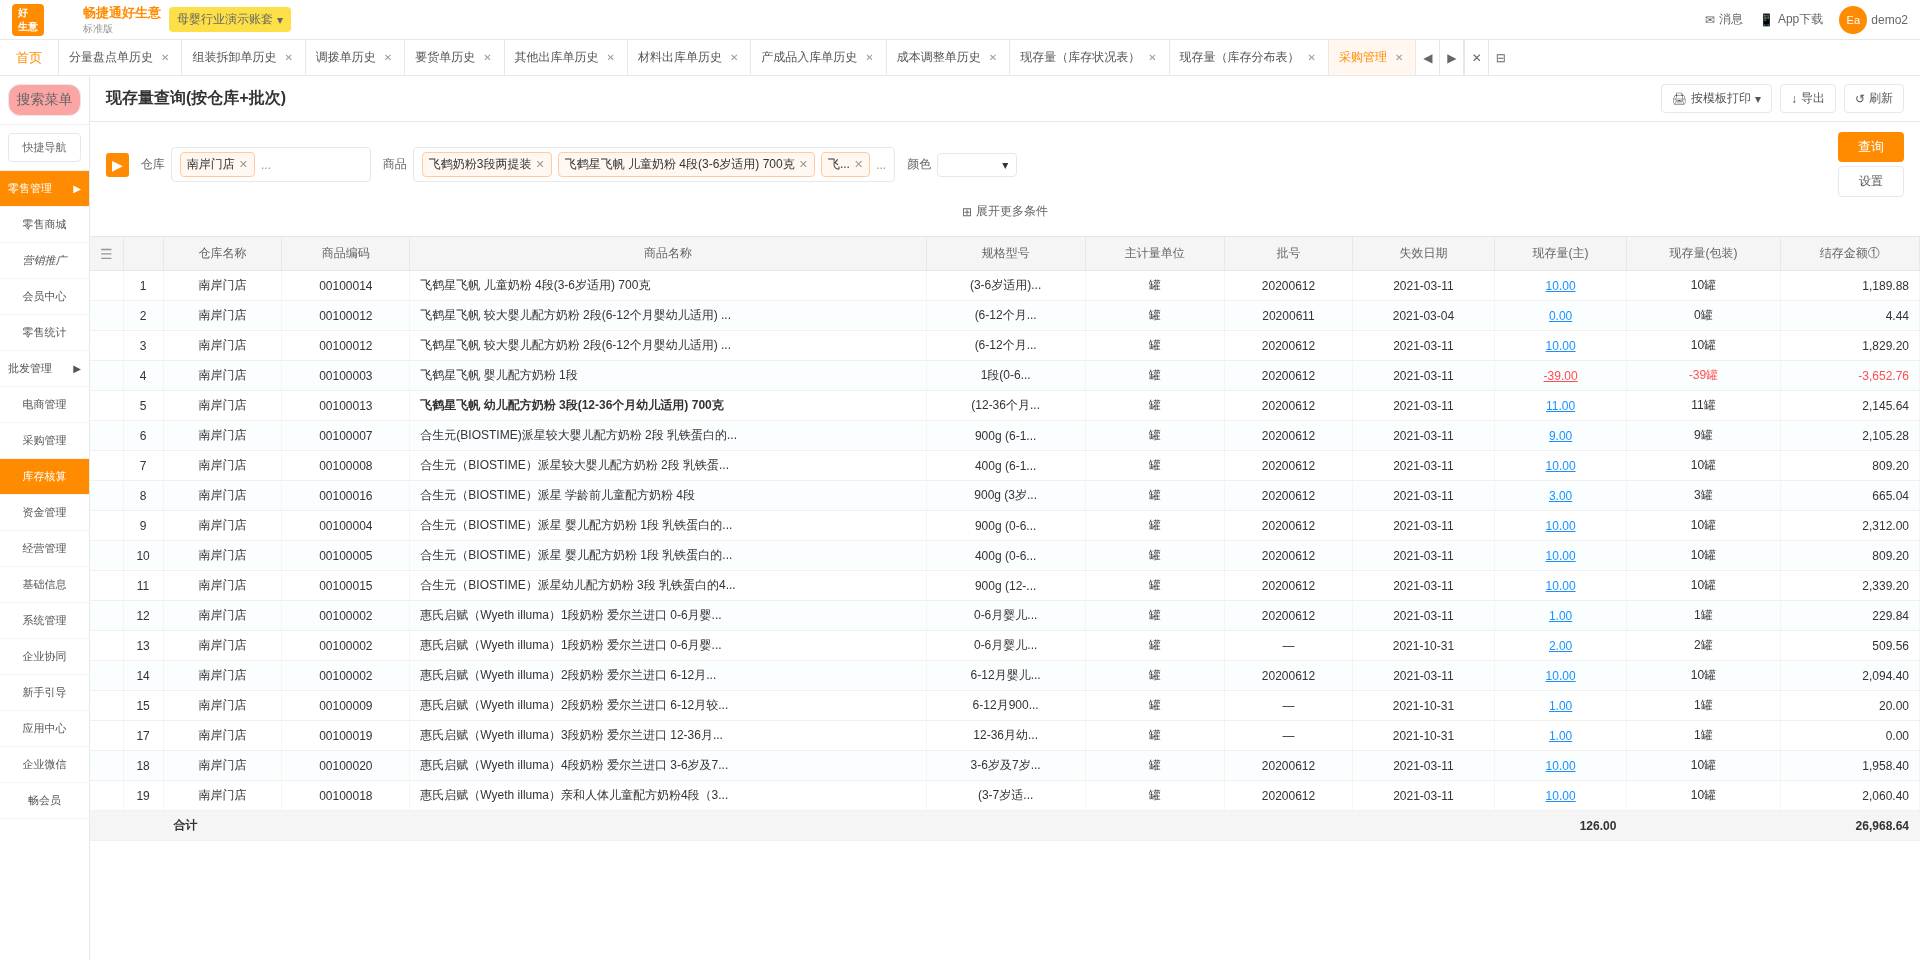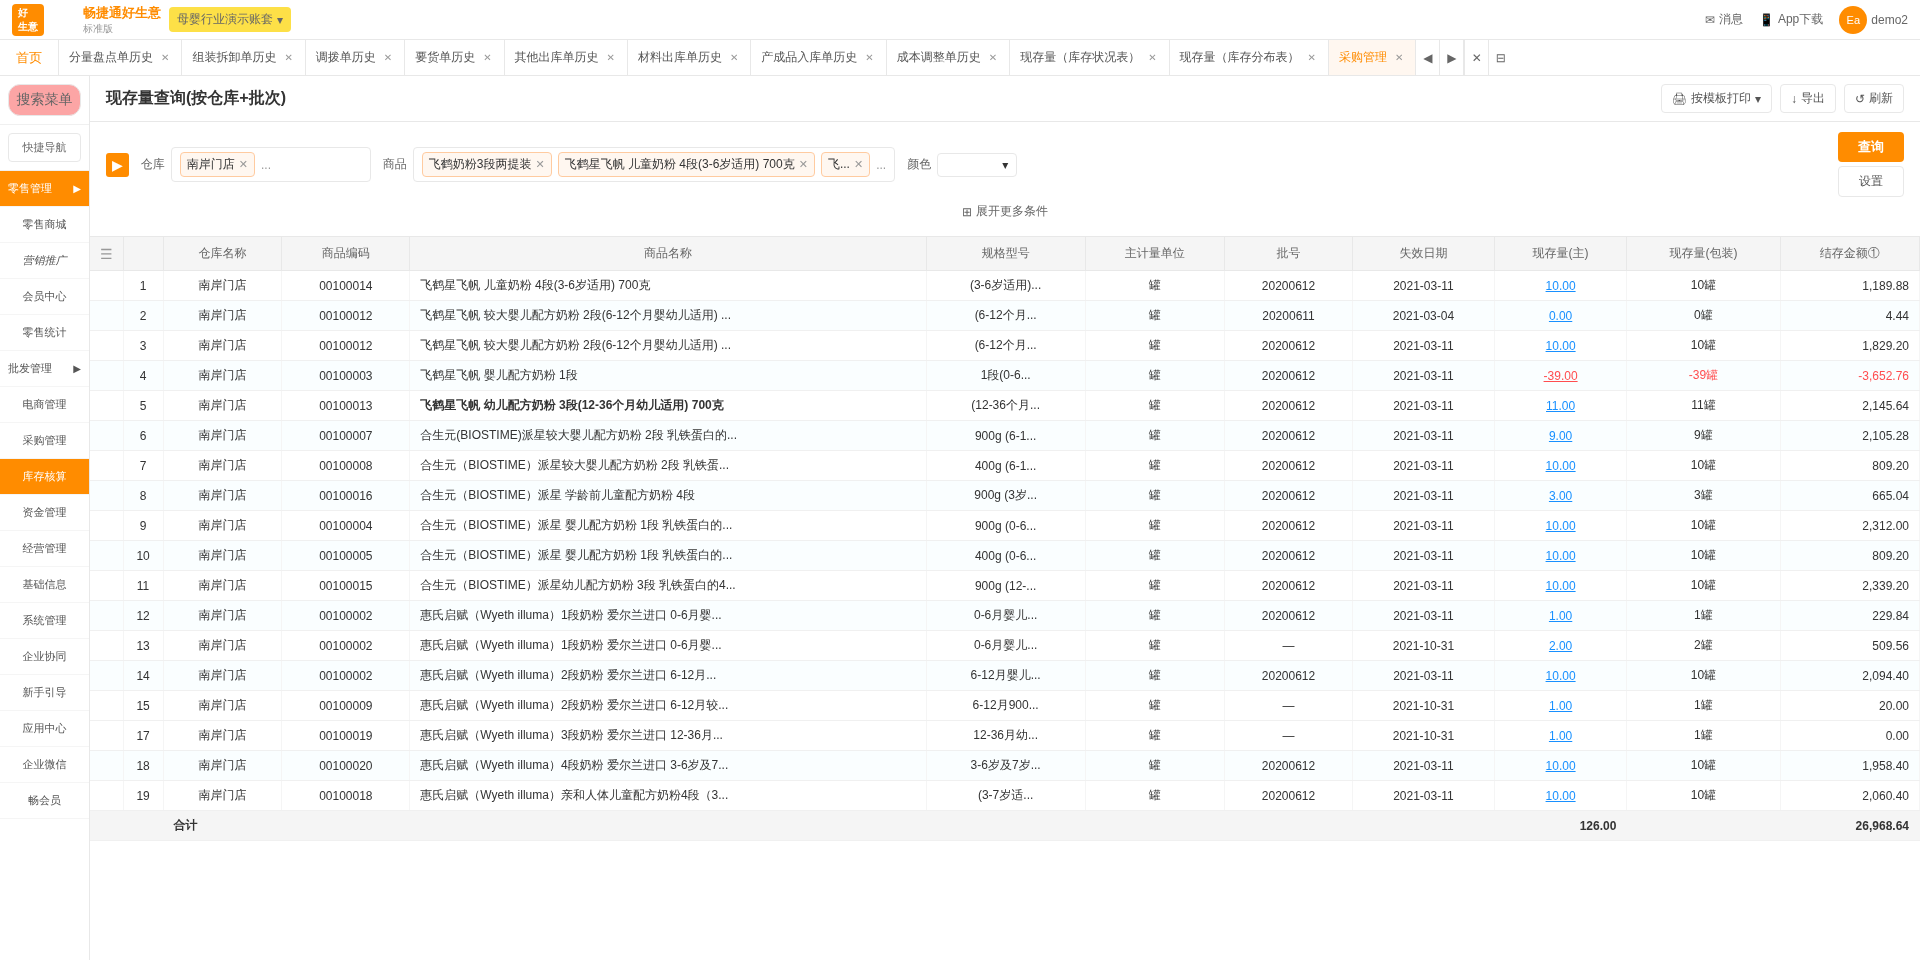--- a/index.html
+++ b/index.html
@@ -49,21 +49,21 @@
     
     .filter-area { background: #fff; padding: 10px 16px; border-bottom: 1px solid #e8e8e8; flex-shrink: 0; }
     .filter-row { display: flex; align-items: center; gap: 12px; flex-wrap: nowrap; }
     .filter-item { display: flex; align-items: center; gap: 6px; }
     .filter-label { color: #666; font-size: 12px; white-space: nowrap; }
     .filter-select { display: flex; align-items: center; gap: 4px; border: 1px solid #e8e8e8; border-radius: 4px; padding: 4px 8px; background: #fff; cursor: pointer; min-width: 120px; font-size: 12px; color: #333; }
     .filter-tag { display: flex; align-items: center; gap: 4px; background: #fff7f0; border: 1px solid #ffcba0; border-radius: 4px; padding: 3px 6px; font-size: 12px; color: #333; }
     .filter-tag-close { color: #999; cursor: pointer; font-size: 11px; }
     .filter-tags { display: flex; align-items: center; gap: 6px; flex-wrap: wrap; border: 1px solid #e8e8e8; border-radius: 4px; padding: 4px 8px; min-width: 200px; }
     .filter-more { display: flex; align-items: center; justify-content: center; padding: 6px 0; cursor: pointer; color: #666; font-size: 12px; gap: 4px; }
-    .btn-query { background: #ff8c00; color: #fff; border: none; border-radius: 4px; padding: 6px 20px; cursor: pointer; font-size: 13px; font-weight: bold; }
+    .btn-query { background: #ff8c00; color: #fff; border: none; border-radius: 4px; padding: 6px 20px; cursor: pointer; font-size: 13px; font-weight: normal; }
     .btn-settings { background: #fff; color: #555; border: 1px solid #e8e8e8; border-radius: 4px; padding: 6px 12px; cursor: pointer; font-size: 12px; }
     .filter-ellipsis { color: #999; cursor: pointer; }
 
     
     .table-container { flex: 1; overflow: auto; background: #fff; }
     table { width: 100%; border-collapse: collapse; font-size: 12px; }
     thead tr { background: #f5f5f5; }
     th { padding: 8px 10px; text-align: center; border-bottom: 1px solid #e8e8e8; border-right: 1px solid #e8e8e8; color: #666; font-weight: normal; white-space: nowrap; position: sticky; top: 0; background: #f5f5f5; z-index: 1; }
     td { padding: 6px 10px; border-bottom: 1px solid #f0f0f0; border-right: 1px solid #f5f5f5; text-align: center; white-space: nowrap; }
     .row-even td { background: #fff; }

